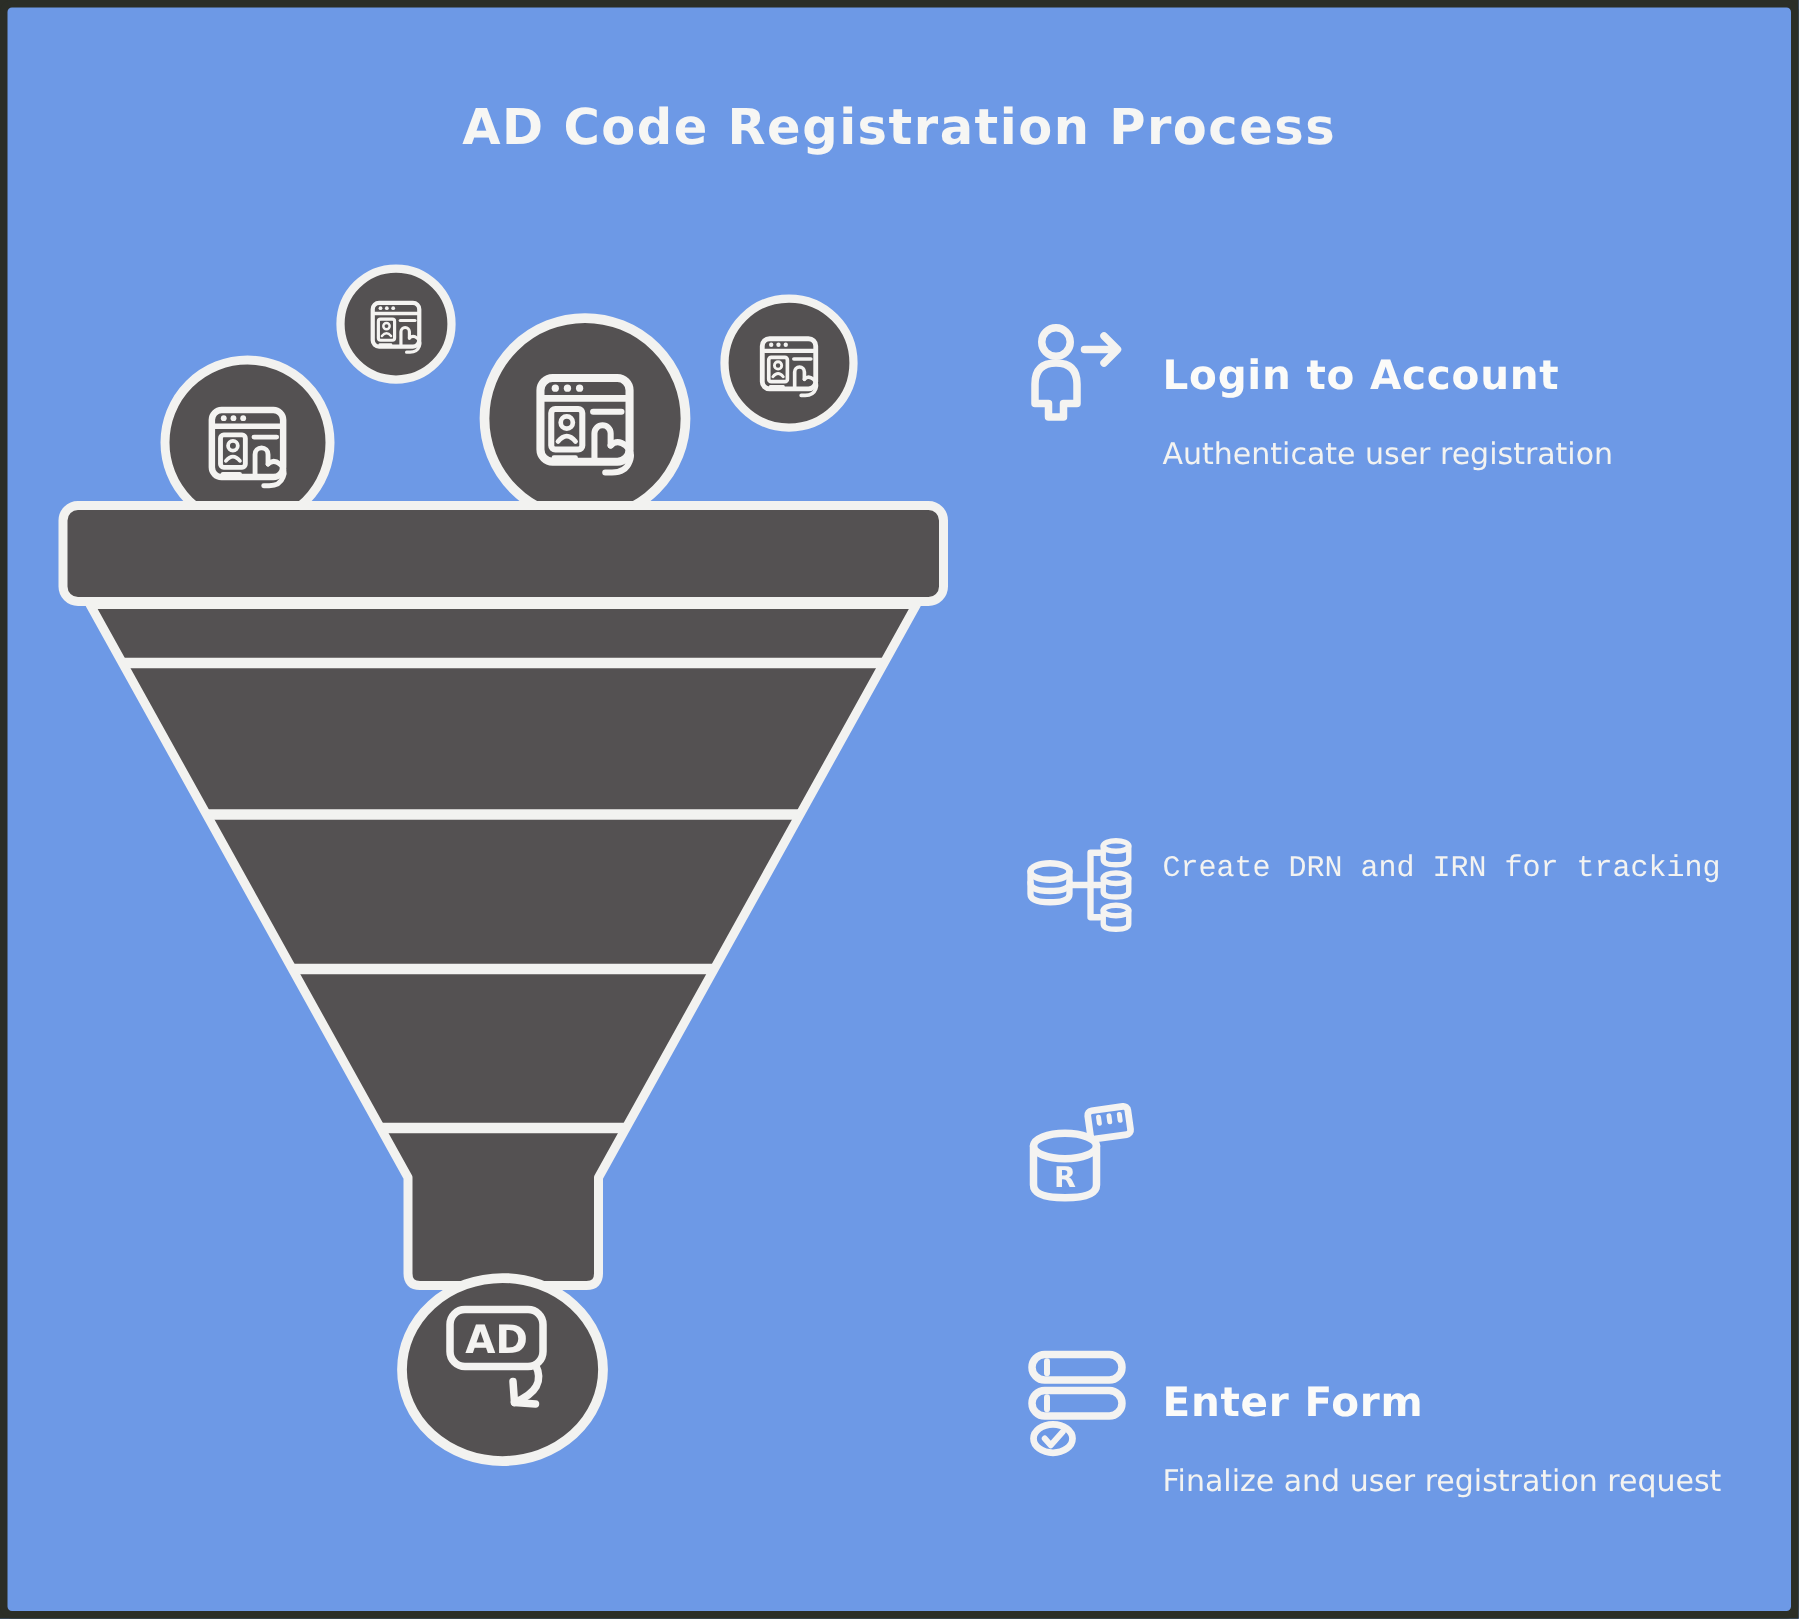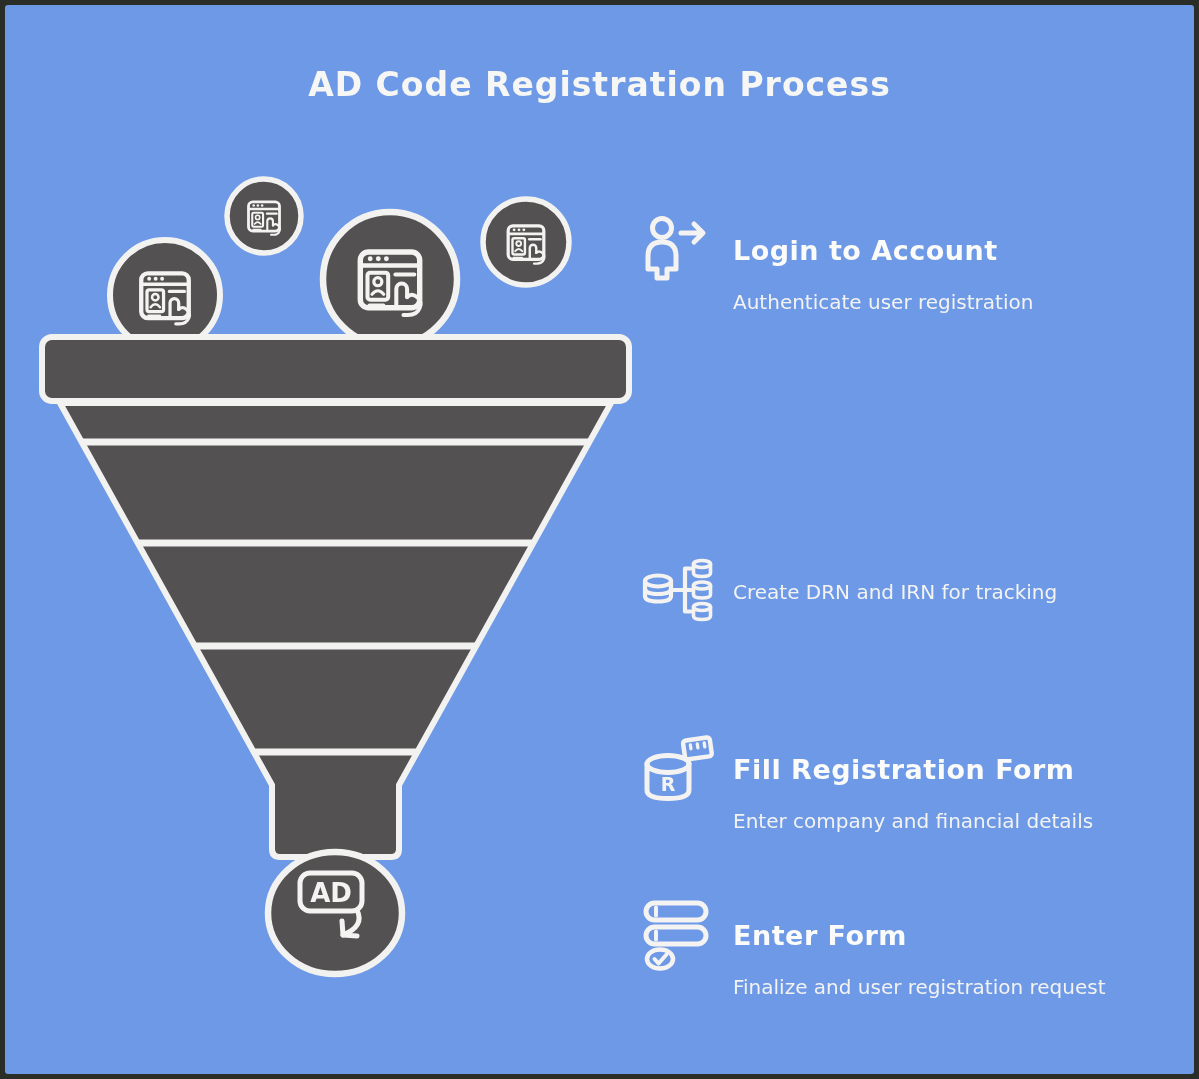--- a/index.html
+++ b/index.html
@@ -14,34 +14,34 @@
     font-family:"DejaVu Sans", sans-serif;
   }
   .page-title{
     position:absolute;top:60px;left:0;width:100%;
     text-align:center;
     font-size:33px;font-weight:700;letter-spacing:1px;
     color:#f6f6f4;margin:0;
   }
   .funnel-svg{position:absolute;top:0;left:0;}
   .steps{position:absolute;top:0;left:0;width:100%;height:100%;}
-  .step{position:absolute;left:636px;display:flex;align-items:flex-start;}
+  .step{position:absolute;left:678px;display:flex;align-items:flex-start;}
   .icon-box{width:82px;height:82px;flex:none;display:flex;align-items:flex-start;justify-content:flex-start;}
   .step .text{margin-left:10px;margin-top:23px;}
   .step.two-line .text{margin-top:6px;}
   .step-title{
     font-size:27px;font-weight:700;line-height:34px;letter-spacing:.5px;
     color:#fbfbf9;margin:0;
   }
   .step.two-line .step-title{max-width:345px;}
   .step-desc{
     font-size:20px;line-height:24px;margin:22px 0 0 0;
     color:#f3f3f1;white-space:nowrap;
   }
-  .step.two-line .step-desc{margin-top:20px;}
+  .step.two-line .step-desc{margin-top:8px;font-family:Liberation Mono, monospace;}
   .ico{stroke:#f4f3f1;fill:none;stroke-linecap:round;stroke-linejoin:round;}
 </style>
 </head>
 <body>
 
 <div class="canvas">
 
   <h1 class="page-title">AD Code Registration Process</h1>
 
   <svg class="funnel-svg" width="660" height="1079" viewBox="0 0 660 1079">
@@ -156,24 +156,20 @@
             <rect x="43" y="9" width="27" height="19" rx="3" stroke-width="4.5"></rect>
             <path d="M50,14 v4 M57,14 v4 M64,14 v4" stroke-width="3.3"></path>
           </g>
           <g class="ico" stroke-width="5">
             <ellipse cx="27" cy="34" rx="21" ry="8.5"></ellipse>
             <path d="M6,34 V60 Q6,68.5 27,68.5 Q48,68.5 48,60 V34"></path>
           </g>
           <text x="27" y="61" text-anchor="middle" font-family="DejaVu Sans, sans-serif" font-size="19" font-weight="700" fill="#f4f3f1">R</text>
         </svg>
       </div>
-      <div class="text">
-        <h2 class="step-title">Fill Registration Form</h2>
-        <p class="step-desc">Enter company and financial details</p>
-      </div>
     </div>
 
     <div class="step" style="top:891px">
       <div class="icon-box">
         <svg width="80" height="80" viewBox="0 0 80 80">
           <g class="ico" stroke-width="5">
             <rect x="5" y="7" width="60" height="17" rx="8.5"></rect>
             <rect x="5" y="31" width="60" height="17" rx="8.5"></rect>
           </g>
           <g class="ico" stroke-width="4">

